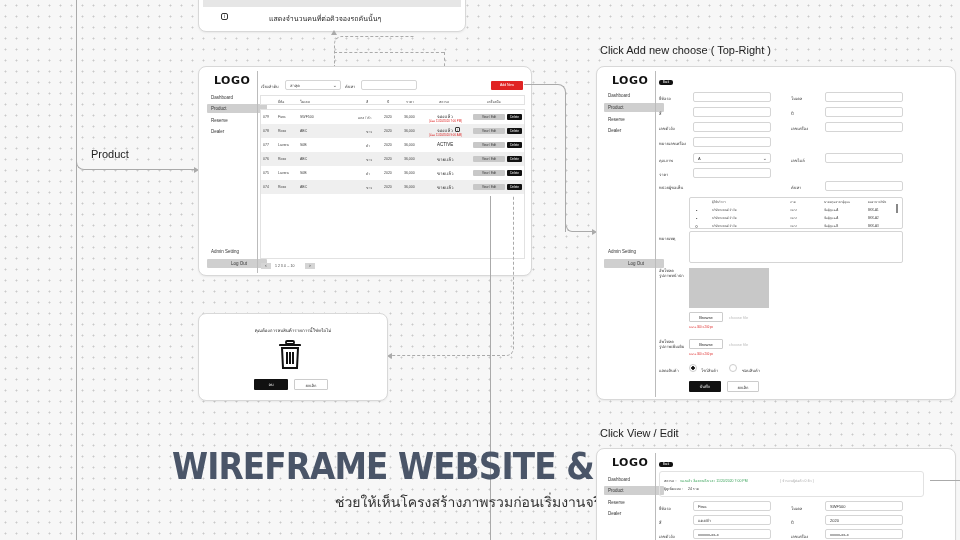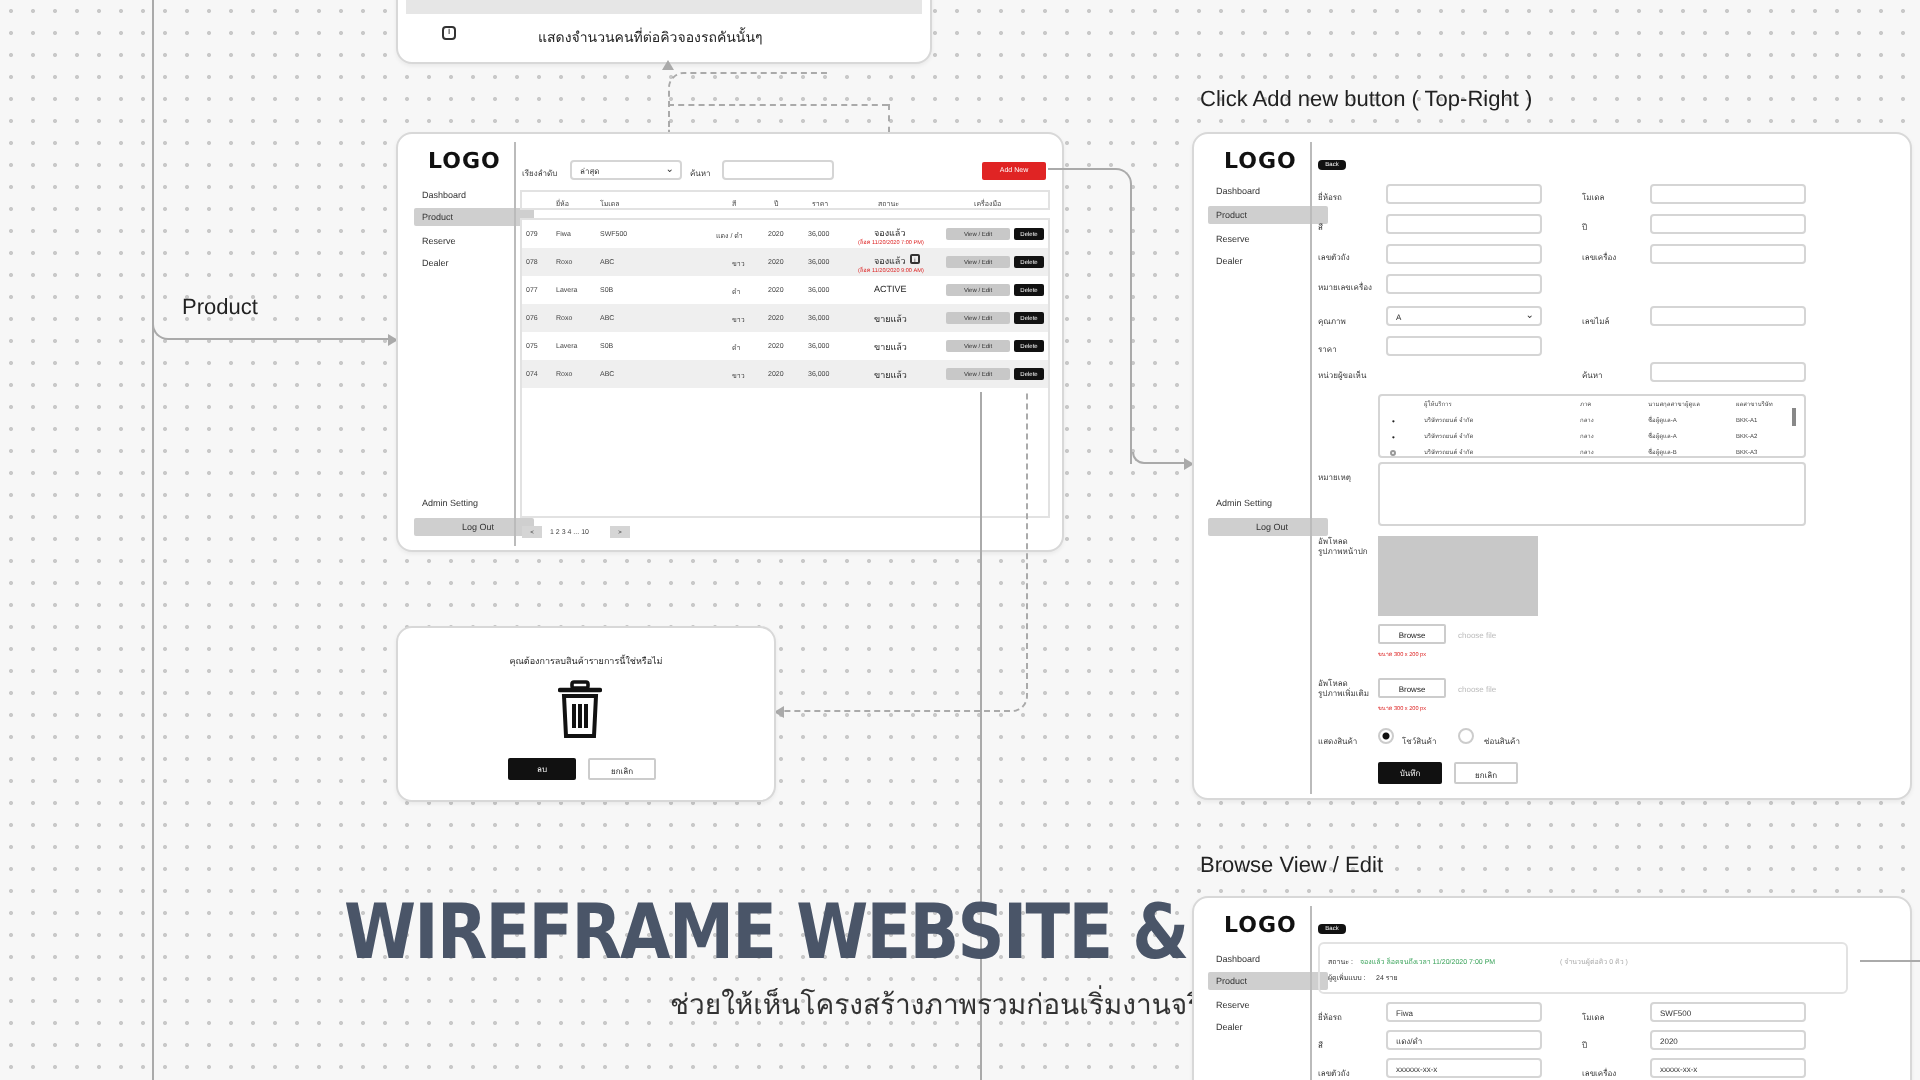--- a/index.html
+++ b/index.html
@@ -181,21 +181,21 @@
       <line x1="14" y1="12" x2="14" y2="24" stroke="#111" stroke-width="2"></line>
     </svg>
   </div>
   <div class="black-btn" style="left:55px;top:65px;width:34px;height:11px;line-height:11px;">ลบ</div>
   <div class="white-btn" style="left:95px;top:65px;width:34px;height:11px;line-height:11px;">ยกเลิก</div>
 </div>
 
 <div class="abs" style="left:172px;top:444px;font-family:'DejaVu Sans',sans-serif;font-weight:bold;font-size:38px;color:#4a5568;letter-spacing:-1px;transform:scaleX(0.86);transform-origin:left;white-space:nowrap;">WIREFRAME WEBSITE &amp; APP</div>
 <div class="abs" style="left:335px;top:491px;font-size:14px;color:#333;white-space:nowrap;">ช่วยให้เห็นโครงสร้างภาพรวมก่อนเริ่มงานจริง</div>
 
-<div class="heading" style="left:600px;top:44px;">Click Add new button ( Top-Right )</div>
+<div class="heading" style="left:600px;top:44px;">Click Add new choose ( Top-Right )</div>
 <div class="panel" style="left:596px;top:66px;width:360px;height:334px;">
   <div class="logo" style="left:15px;top:7px;">LOGO</div>
   <div class="side-item" style="left:7px;top:24px;">Dashboard</div>
   <div class="side-item active" style="left:7px;top:36px;">Product</div>
   <div class="side-item" style="left:7px;top:48px;">Reserve</div>
   <div class="side-item" style="left:7px;top:59px;">Dealer</div>
   <div class="side-item" style="left:7px;top:180px;">Admin Setting</div>
   <div class="side-item active" style="left:7px;top:192px;text-align:center;">Log Out</div>
   <div class="vline" style="left:58px;top:4px;height:326px;"></div>
 
@@ -278,21 +278,21 @@
   <div class="label" style="left:62px;top:300px;">แสดงสินค้า</div>
   <span style="position:absolute;left:92px;top:297px;width:8px;height:8px;border:1px solid #ccc;border-radius:50%;background:radial-gradient(circle,#111 1.5px,#fff 2px);"></span>
   <div class="label" style="left:104px;top:300px;">โชว์สินค้า</div>
   <span style="position:absolute;left:132px;top:297px;width:8px;height:8px;border:1px solid #ccc;border-radius:50%;"></span>
   <div class="label" style="left:145px;top:300px;">ซ่อนสินค้า</div>
 
   <div class="black-btn" style="left:92px;top:314px;width:32px;height:11px;line-height:11px;">บันทึก</div>
   <div class="white-btn" style="left:130px;top:314px;width:32px;height:11px;line-height:11px;">ยกเลิก</div>
 </div>
 
-<div class="heading" style="left:600px;top:427px;">Browse View / Edit</div>
+<div class="heading" style="left:600px;top:427px;">Click View / Edit</div>
 <div class="panel" style="left:596px;top:448px;width:360px;height:110px;">
   <div class="logo" style="left:15px;top:7px;">LOGO</div>
   <div class="side-item" style="left:7px;top:26px;">Dashboard</div>
   <div class="side-item active" style="left:7px;top:37px;">Product</div>
   <div class="side-item" style="left:7px;top:49px;">Reserve</div>
   <div class="side-item" style="left:7px;top:60px;">Dealer</div>
   <div class="vline" style="left:58px;top:4px;height:100px;"></div>
 
   <div class="black-btn" style="left:62px;top:13px;width:14px;height:5px;line-height:5px;font-size:3px;border-radius:2px;">Back</div>
 

